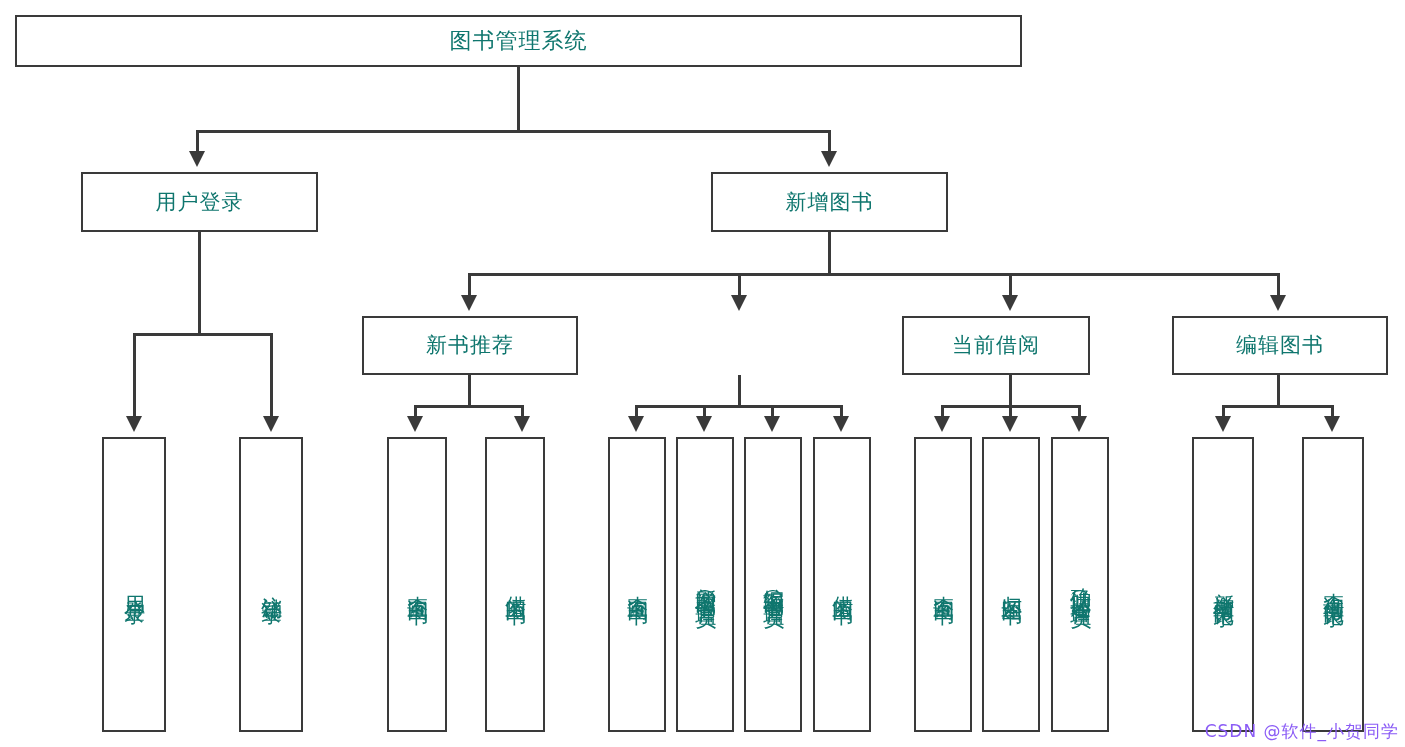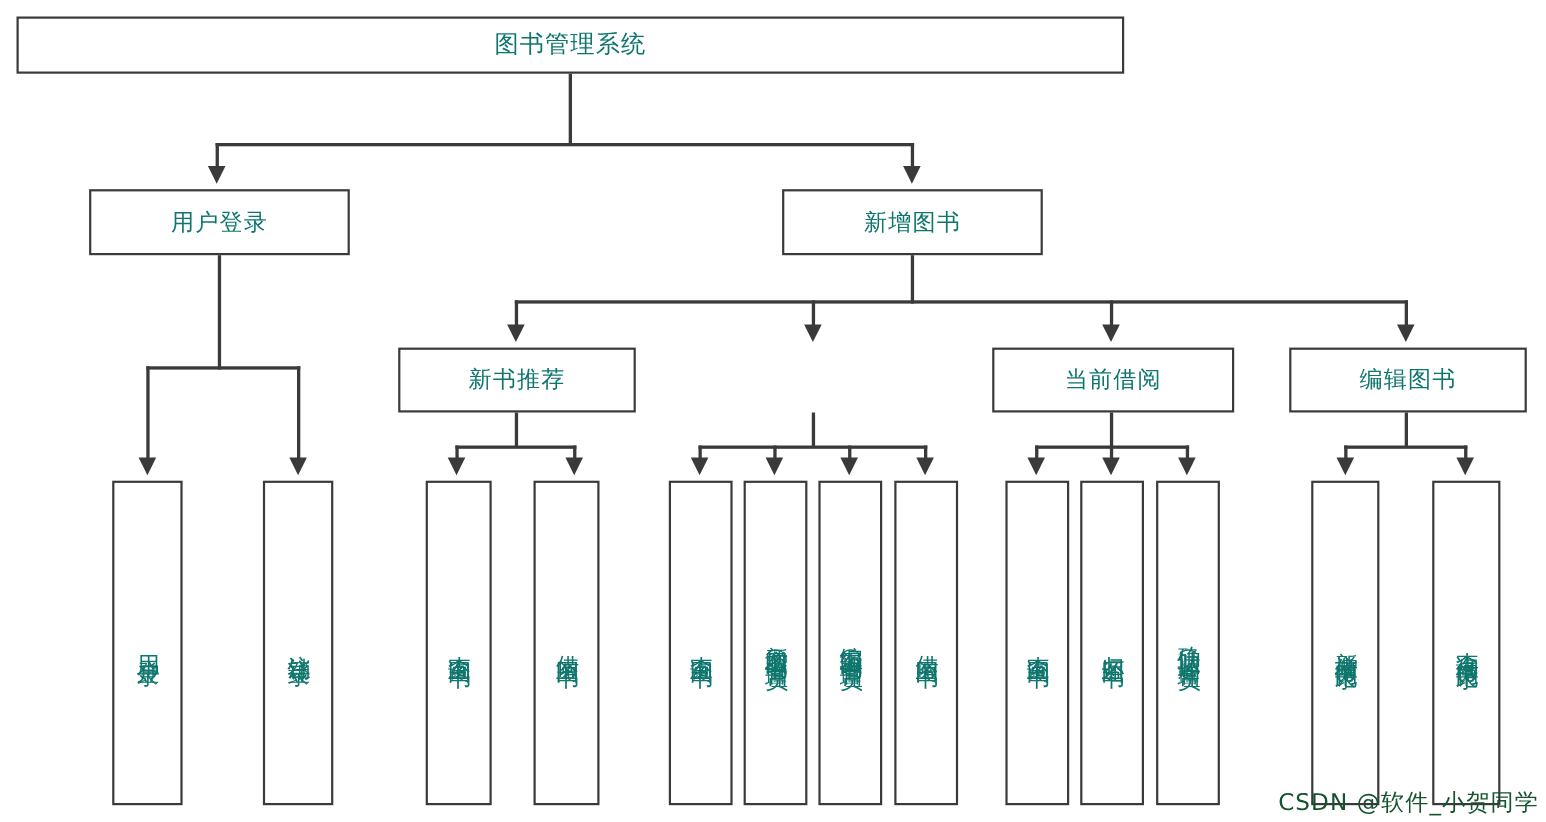--- a/index.html
+++ b/index.html
@@ -62,22 +62,22 @@
     width:0;height:0;
     border-left:8px solid transparent;
     border-right:8px solid transparent;
     border-top:16px solid #3a3a3a;
   }
   
   #watermark{
     position:absolute;
     right:6px;
     bottom:4px;
-    font-size:21px;
-    color:#14532d;
+    font-size:17px;
+    color:#8b5cf6;
     letter-spacing:1px;
     white-space:nowrap;
     pointer-events:none;
   }
 </style>
 </head>
 <body>
 
 <div id="diagram-root">
 
@@ -114,21 +114,21 @@
   <div class="conn v" style="left:738px; top:273px; width:3px; height:24px;"></div>
   <div class="arrow" style="left:731px; top:295px;"></div>
   <div class="conn v" style="left:1009px; top:273px; width:3px; height:24px;"></div>
   <div class="arrow" style="left:1002px; top:295px;"></div>
   <div class="conn v" style="left:1277px; top:273px; width:3px; height:24px;"></div>
   <div class="arrow" style="left:1270px; top:295px;"></div>
 
   <div class="node" style="left:362px; top:316px; width:216px; height:59px;">
     <span class="label">新书推荐</span>
   </div>
-  <div class="node" style="left:902px; top:316px; width:220px; height:59px;">
+  <div class="node" style="left:902px; top:316px; width:188px; height:59px;">
     <span class="label">当前借阅</span>
   </div>
   <div class="node" style="left:1172px; top:316px; width:216px; height:59px;">
     <span class="label">编辑图书</span>
   </div>
 
   <div class="conn v" style="left:468px; top:375px; width:3px; height:32px;"></div>
   <div class="conn h" style="left:414px; top:405px; width:110px; height:3px;"></div>
   <div class="conn v" style="left:414px; top:405px; width:3px; height:13px;"></div>
   <div class="arrow" style="left:407px; top:416px;"></div>

